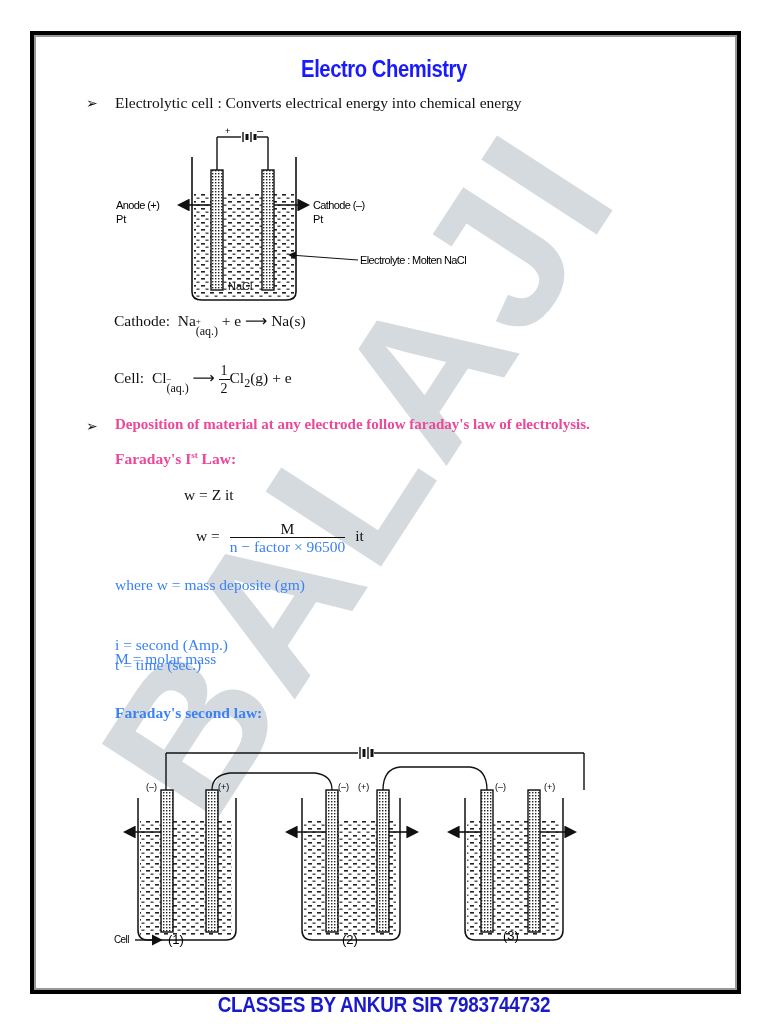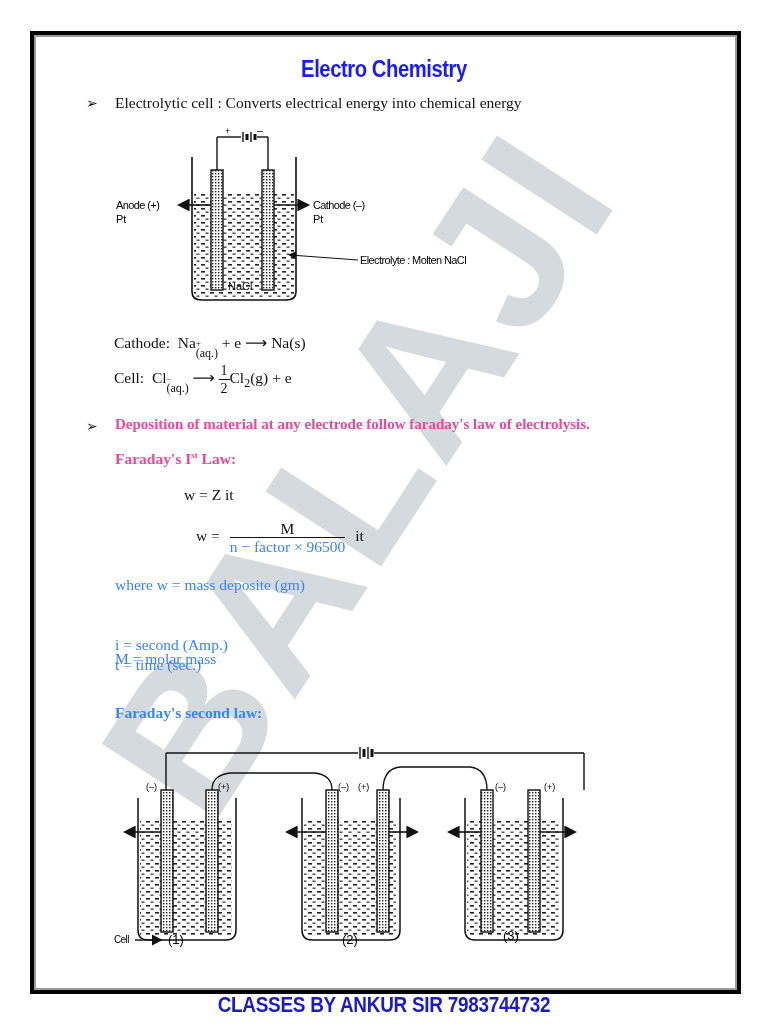--- a/index.html
+++ b/index.html
@@ -73,21 +73,21 @@
   <line x1="101" y1="83" x2="70" y2="83" stroke="#111" stroke-width="1.6" marker-end="url(#arr)"></line>
   <line x1="164" y1="83" x2="197" y2="83" stroke="#111" stroke-width="1.6" marker-end="url(#arr)"></line>
   <line x1="248" y1="138" x2="180" y2="133" stroke="#111" stroke-width="1" marker-end="url(#arr)"></line>
   <text x="6" y="87" font-size="11" letter-spacing="-0.6">Anode (+)</text>
   <text x="6" y="101" font-size="11">Pt</text>
   <text x="203" y="87" font-size="11" letter-spacing="-0.6">Cathode (–)</text>
   <text x="203" y="101" font-size="11">Pt</text>
   <text x="250" y="142" font-size="11" letter-spacing="-0.6">Electrolyte : Molten NaCl</text>
 </svg>
 
-<div class="line" style="left:114px; top:334px;text-align:center;">
+<div class="line" style="left:114px; top:312px;text-align:center;">
   <span>Cathode:</span>&nbsp;
   <span>Na</span><span style="display:inline-block; position:relative; width:22px;"><span class="sup" style="position:absolute; left:0; top:-10px;">+</span><span class="sub" style="position:absolute; left:0; top:-2px;">(aq.)</span></span>
   <span> + e</span>
   <span>⟶</span>
   <span>Na(s)</span>
 </div>
 
 <div class="line" style="left:114px; top:362px;">
   <span>Cell:</span>&nbsp;
   <span>Cl</span><span style="display:inline-block; position:relative; width:22px;"><span class="sup" style="position:absolute; left:0; top:-10px;">–</span><span class="sub" style="position:absolute; left:0; top:-2px;">(aq.)</span></span>

